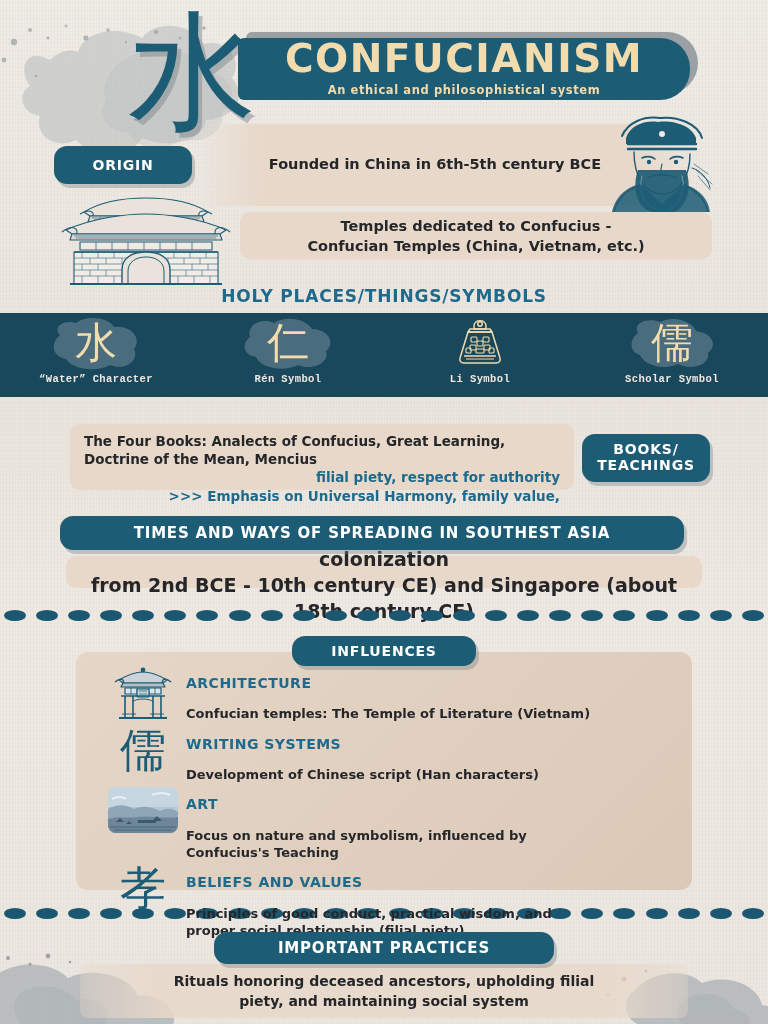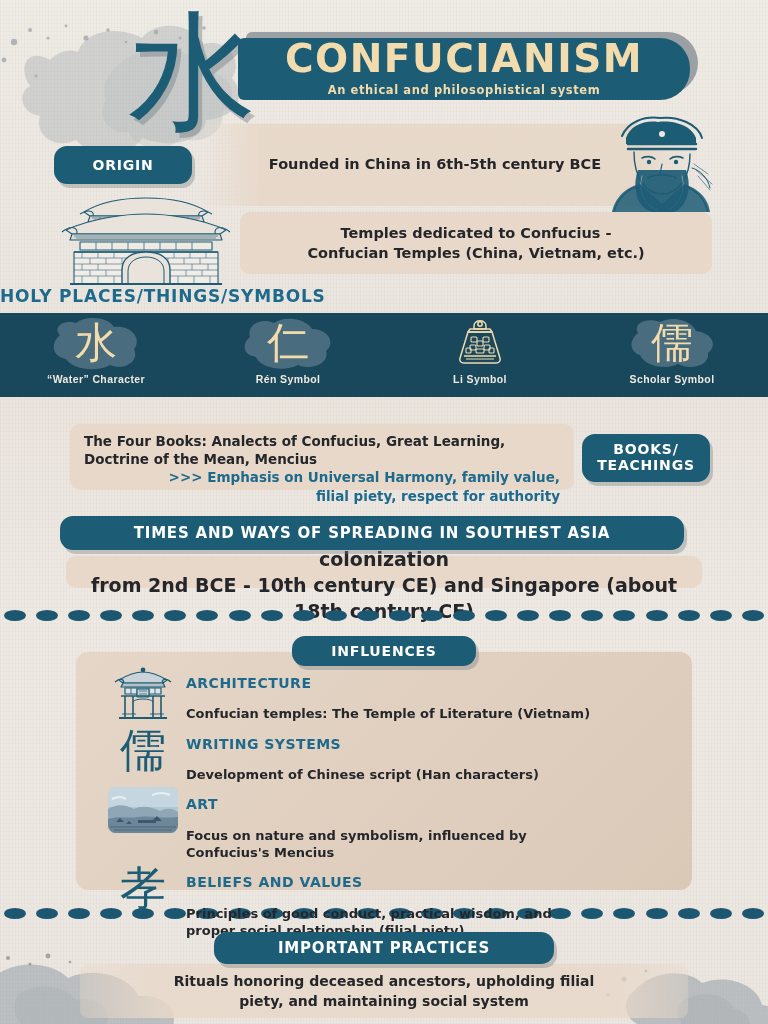--- a/index.html
+++ b/index.html
@@ -135,26 +135,26 @@
     font-size: 14.5px; z-index: 3;
     background: linear-gradient(90deg, rgba(231,216,201,0) 0%, rgba(231,216,201,.95) 12%, rgba(231,216,201,.95) 88%, rgba(231,216,201,0) 100%);
     border-radius: 0;
   }
   .origin-text { position:absolute; left: 200px; top: 124px; width: 470px; height: 82px; display:flex; align-items:center; justify-content:center; font-family:"DejaVu Sans",sans-serif; font-weight:bold; font-size:14.5px; color:#25262a; text-align:center; line-height:1.45; z-index: 6;}
   .confucius-portrait { position:absolute; left: 600px; top: 112px; width: 122px; height: 100px; z-index: 5; }
 
   
   .temple-illus { position:absolute; left: 56px; top: 196px; width: 180px; height: 92px; z-index: 5; }
   .temple-box {
-    position: absolute; left: 240px; top: 212px; width: 472px; height: 62px;
+    position: absolute; left: 240px; top: 212px; width: 472px; height: 47px;
     font-size: 14.5px; z-index: 3;
   }
 
   .holy-heading {
-    position: absolute; left: 0; top: 286px; width: 768px; text-align: left;
+    position: absolute; left: 0; top: 286px; width: 768px; text-align: center;
     font-family: "DejaVu Sans", sans-serif; font-weight: bold; font-size: 17px;
     letter-spacing: .8px; color: #1d6a8c; z-index: 5;
   }
 
   
   .holy-band {
     position: absolute; left: 0; top: 313px; width: 768px; height: 84px;
     background: #19475c; z-index: 4; display: flex;
   }
   .holy-cell {
@@ -164,21 +164,21 @@
   .holy-blob {
     position: absolute; left: 50%; top: 4px; transform: translateX(-50%);
     width: 104px; height: 56px; opacity: .30;
   }
   .holy-glyph {
     position: relative; z-index: 2; font-size: 42px; line-height: 1.05;
     color: #f2dbac; font-family: "DejaVu Sans", sans-serif;
     height: 56px; display:flex; align-items:center;
   }
   .holy-label {
-    position: relative; z-index: 2; font-family: Liberation Sans, sans-serif;
+    position: relative; z-index: 2; font-family: Liberation Mono, monospace;
     font-weight: bold; font-size: 10.5px; color: #efe9e0; letter-spacing: .4px;
     margin-top: 2px;
   }
   .bell-wrap { position: relative; z-index: 2; height: 56px; display:flex; align-items:center; }
 
   
   .books-box {
     position: absolute; left: 70px; top: 424px; width: 504px; height: 66px;
     background: #e7d8c9; border-radius: 10px; z-index: 3;
     padding: 9px 14px; box-sizing: border-box;
@@ -455,22 +455,22 @@
       </svg>
       <div class="holy-glyph">儒</div>
       <div class="holy-label">Scholar Symbol</div>
     </div>
 
   </div>
 
   <div class="books-box">
     <div class="books-line1">The Four Books: Analects of Confucius, Great Learning,</div>
     <div class="books-line1">Doctrine of the Mean, Mencius</div>
+    <div class="books-line2">filial piety, respect for authority</div>
     <div class="books-line2">&gt;&gt;&gt; Emphasis on Universal Harmony, family value,</div>
-    <div class="books-line2">filial piety, respect for authority</div>
   </div>
   <div class="badge books-badge">
     <span>BOOKS/</span>
     <span>TEACHINGS</span>
   </div>
 
   <div class="badge spread-badge">TIMES AND WAYS OF SPREADING IN SOUTHEST ASIA</div>
   <div class="tan-box spread-box">
     <div>
       <div>Gradual cultural influence, especially Vietnam (Chinese colonization</div>
@@ -558,21 +558,21 @@
           <path d="M2 40 L68 40 M6 43 L64 43" stroke="#4d6678" stroke-width="1"></path>
           <path d="M8 35 l4 -4 l4 4 Z M18 37 l3 -3 l3 3 Z M44 34 l5 -5 l5 5 Z" fill="#3e586b"></path>
           <path d="M30 33 h18 v3 h-18 Z" fill="#3e586b"></path>
           <path d="M4 12 q8 -4 14 0 M44 8 q10 -4 18 0" stroke="#e8f0f5" stroke-width="2" fill="none"></path>
         </svg>
       </div>
       <div class="infl-text">
         <div class="infl-title">ART</div>
         <div class="infl-desc">
           <div>Focus on nature and symbolism, influenced by</div>
-          <div>Confucius's Mencius</div>
+          <div>Confucius's Teaching</div>
         </div>
       </div>
     </div>
 
     <div class="infl-item">
       <div class="infl-icon">
         <span class="cjk-icon">孝</span>
       </div>
       <div class="infl-text">
         <div class="infl-title">BELIEFS AND VALUES</div>

